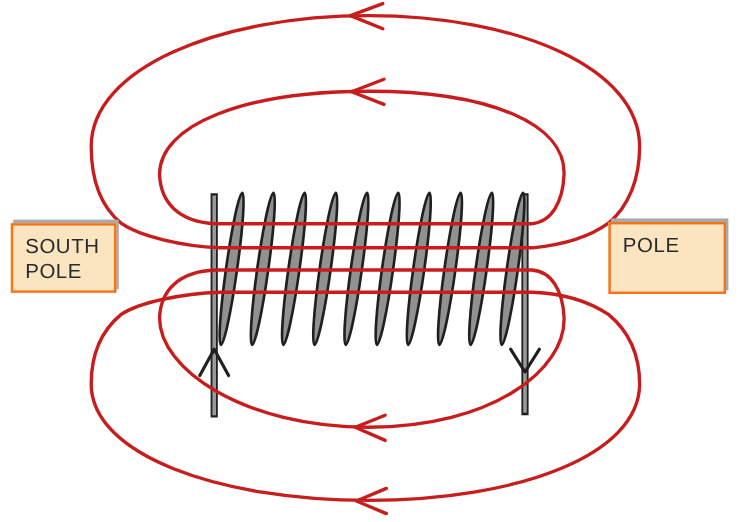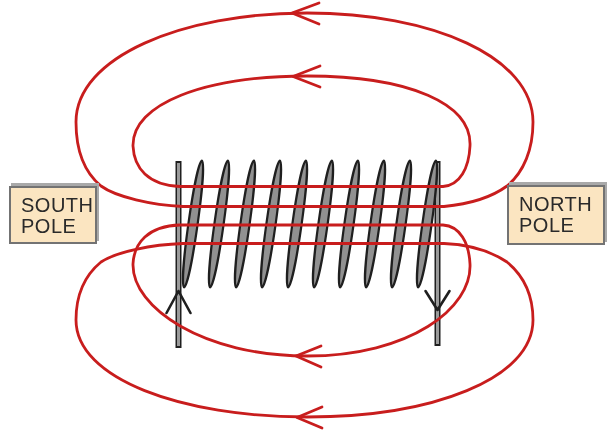--- a/index.html
+++ b/index.html
@@ -34,24 +34,24 @@
   }
   [data-name="coil-turn"]{
     fill:#919191;
     stroke:#1f1f1f;
     stroke-width:2.2;
   }
 
   .pole-label{
     position:absolute;
     background:#fbe5c1;
-    border:2px solid #737373;
+    border:2px solid #f97316;
     box-shadow:2px -3px 0 #a9a9a9;
     color:#2a2a2a;
-    font-size:20px;
+    font-size:17px;
     line-height:21px;
     letter-spacing:0.5px;
     padding:7px 4px 0 10px;
     box-sizing:border-box;
   }
   #south-pole-label{left:9px;top:186px;width:88px;height:58px;}
   #north-pole-label{left:507px;top:185px;width:98px;height:60px;}
 </style>
 </head>
 <body>
@@ -121,16 +121,15 @@
     <path class="field-arrow" data-name="field-arrow-inner-top-icon" d="M 320,66 L 293,76.5 L 320,87"></path>
     <path class="field-arrow" data-name="field-arrow-inner-bottom-icon" d="M 321,346 L 296,356 L 321,367"></path>
     <path class="field-arrow" data-name="field-arrow-outer-bottom-icon" d="M 322,407 L 297,417.5 L 322,428"></path>
   </svg>
 
   <div id="south-pole-label" class="pole-label" data-name="south-pole-label">
     <div data-name="south-pole-line1">SOUTH</div>
     <div data-name="south-pole-line2">POLE</div>
   </div>
   <div id="north-pole-label" class="pole-label" data-name="north-pole-label">
-    <div data-name="north-pole-line1">NORTH</div>
     <div data-name="north-pole-line2">POLE</div>
   </div>
 </div>
 
 </body></html>

